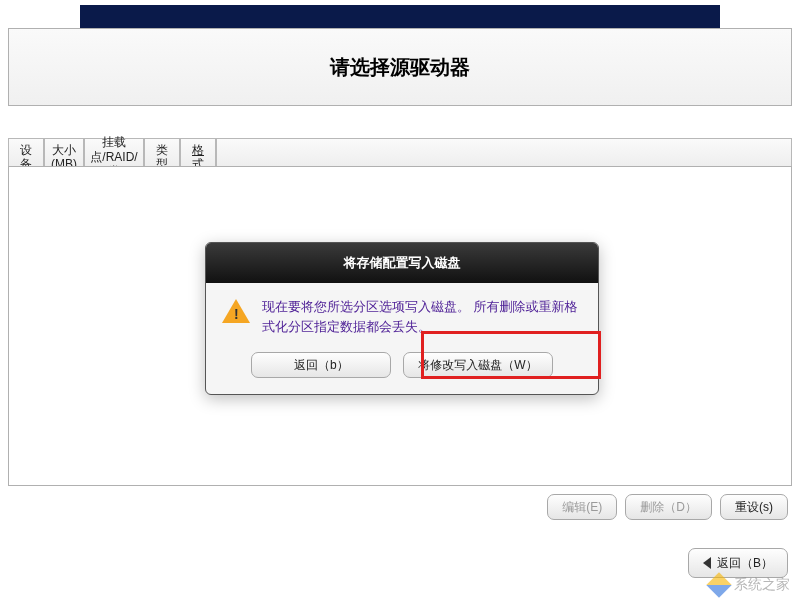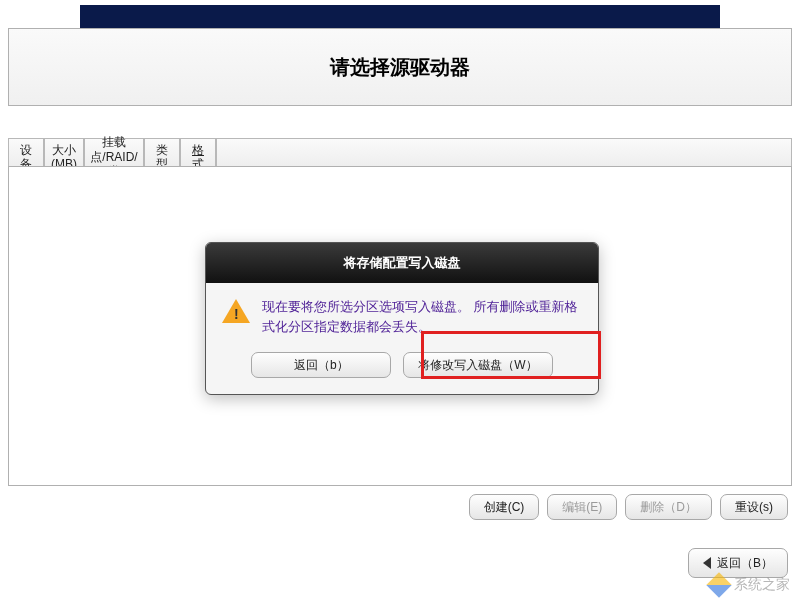--- a/index.html
+++ b/index.html
@@ -204,21 +204,20 @@
   <div class="col col-size">大小(MB)</div>
   <div class="col col-mount">挂载点/RAID/卷</div>
   <div class="col col-type">类型</div>
   <div class="col col-format">格式</div>
   <div class="col col-rest"></div>
 </div>
 
 <div class="main-area"></div>
 
 <div class="toolbar">
-  <button class="btn">创建(C)</button>
   <button class="btn disabled">编辑(E)</button>
   <button class="btn disabled">删除（D）</button>
   <button class="btn">重设(s)</button>
 </div>
 
 <div class="footer">
   <button class="btn">
     <span class="arrow-left"></span>
     <span>返回（B）</span>
   </button>

